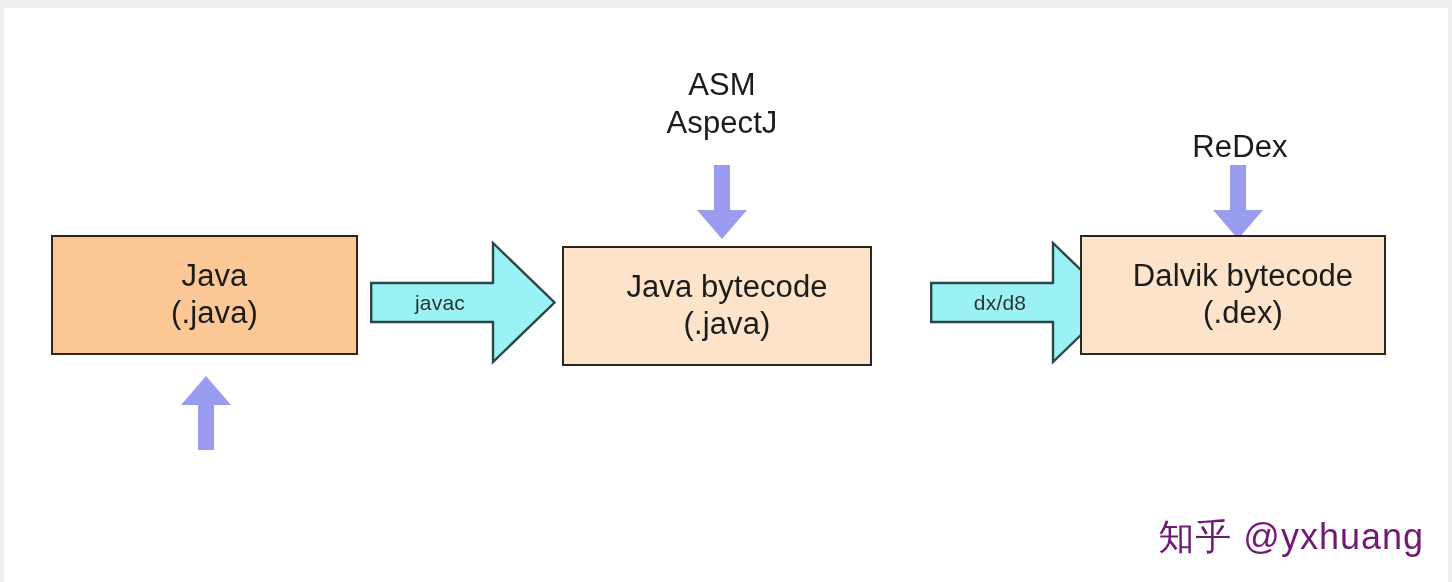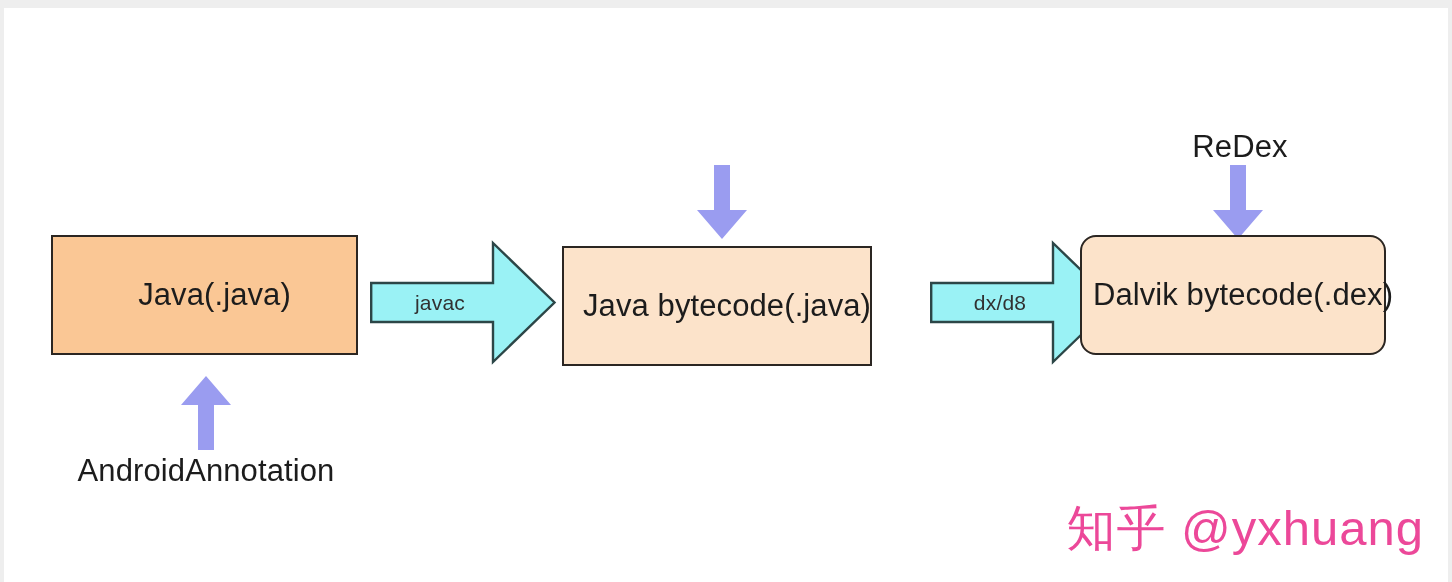--- a/index.html
+++ b/index.html
@@ -22,32 +22,33 @@
     background: #ffffff;
     overflow: hidden;
   }
 
   
   .proc-box {
     position: absolute;
     box-sizing: border-box;
     border: 2px solid #2b2622;
     display: flex;
+    flex-direction: column;
     align-items: center;
     justify-content: center;
     line-height: 1.18;
     color: #1c1c1c;
     font-size: 31px;
     text-align: center;
     letter-spacing: 0.1px;
     padding-left: 20px;
   }
   #box-java      { left: 47px;   top: 227px; width: 307px; height: 120px; background: #fac795; }
   #box-bytecode  { left: 558px;  top: 227px; width: 310px; height: 120px; background: #fce3ca; margin-top: 11px; }
-  #box-dalvik    { left: 1076px; top: 227px; width: 306px; height: 120px; background: #fce3ca; border-radius: 16px; }
+  #box-dalvik    { left: 1076px; top: 227px; width: 306px; height: 120px; background: #fce3ca; }
 
   .proc-line { display: block; white-space: nowrap; }
 
   
   .cyan-arrow {
     position: absolute;
     overflow: visible;
   }
   #arrow-javac { left: 366px; top: 232px; width: 186px; height: 125px; }
   #arrow-dxd8  { left: 926px; top: 232px; width: 186px; height: 125px; }
@@ -93,33 +94,37 @@
   .annot span { display: block; }
   #annot-asm   { left: 516px;  top: 58px;  width: 404px; }
   #annot-redex { left: 1034px; top: 108px; width: 404px; margin-top: 12px; }
   #annot-apt   { left:   0px;  top: 444px; width: 404px; }
 
   
   #watermark {
     position: absolute;
     right: 24px;
     bottom: 20px;
-    font-size: 49px;
-    color: #ec4899;
+    font-size: 36px;
+    color: #701a75;
     letter-spacing: 1px;
     white-space: nowrap;
     user-select: none;
   }
   #watermark .wm-cn { font-family: "DejaVu Sans", sans-serif; }
 </style>
 </head>
 <body>
 
 <div id="canvas">
 
+  <div class="annot" id="annot-asm">
+    <span>ASM</span>
+    <span>AspectJ</span>
+  </div>
   <div class="purple-arrow" id="parrow-asm">
     <svg width="50" height="74" viewBox="0 0 50 74">
       <polygon class="pshape" points="17,0 33,0 33,45 50,45 25,74 0,45 17,45"></polygon>
     </svg>
   </div>
 
   <div class="annot" id="annot-redex">
     <span>ReDex</span>
   </div>
   <div class="purple-arrow" id="parrow-redex">
@@ -156,21 +161,20 @@
     <span class="proc-line">Dalvik bytecode</span>
     <span class="proc-line">(.dex)</span>
   </div>
 
   <div class="purple-arrow" id="parrow-apt">
     <svg width="50" height="74" viewBox="0 0 50 74">
       <polygon class="pshape" points="25,0 50,29 33,29 33,74 17,74 17,29 0,29"></polygon>
     </svg>
   </div>
   <div class="annot" id="annot-apt">
-    <span>AndroidAnnotation</span>
   </div>
 
   <div id="watermark">
     <span class="wm-cn">知乎</span>
     <span>@yxhuang</span>
   </div>
 
 </div>
 
 </body></html>

